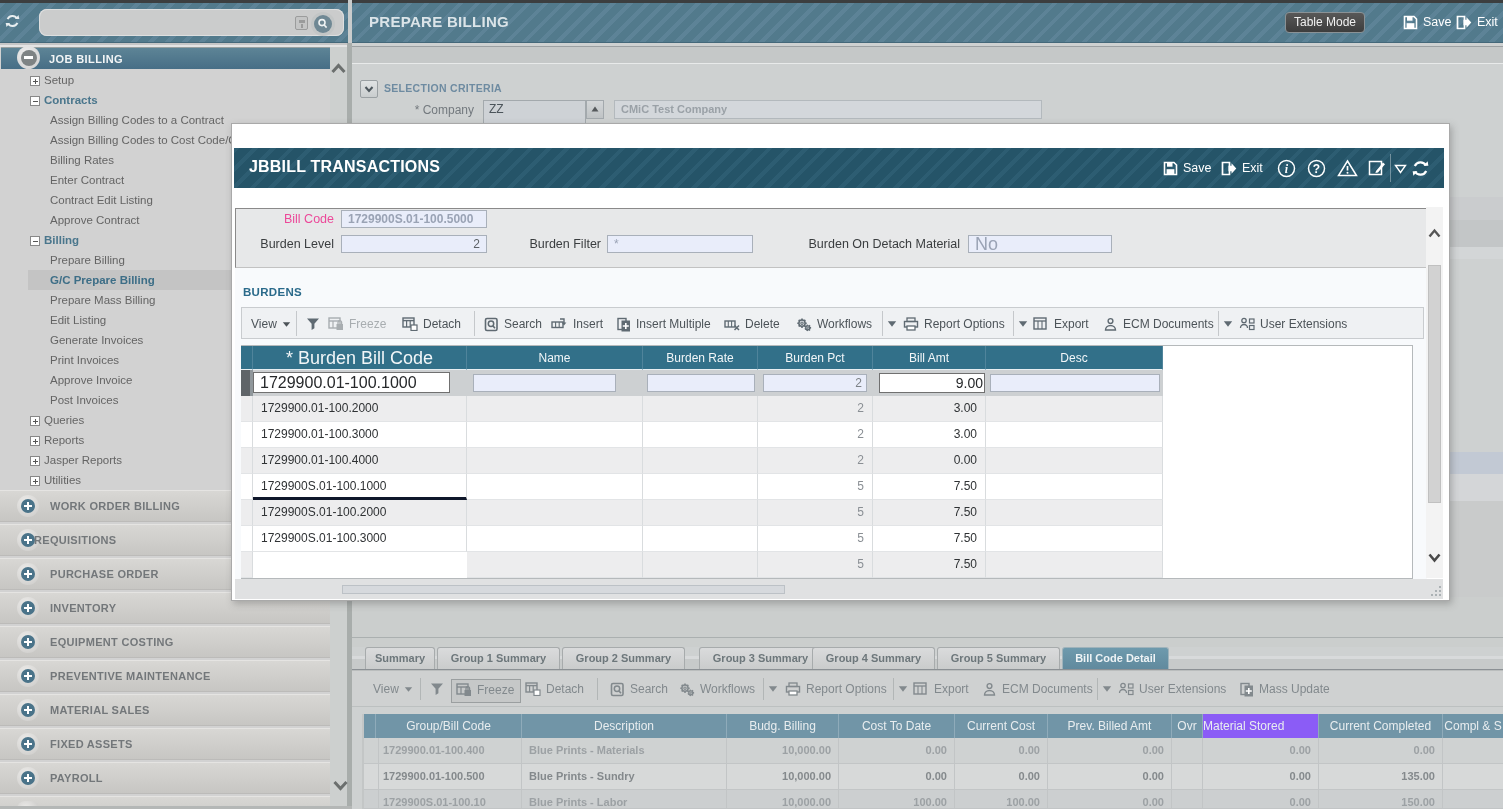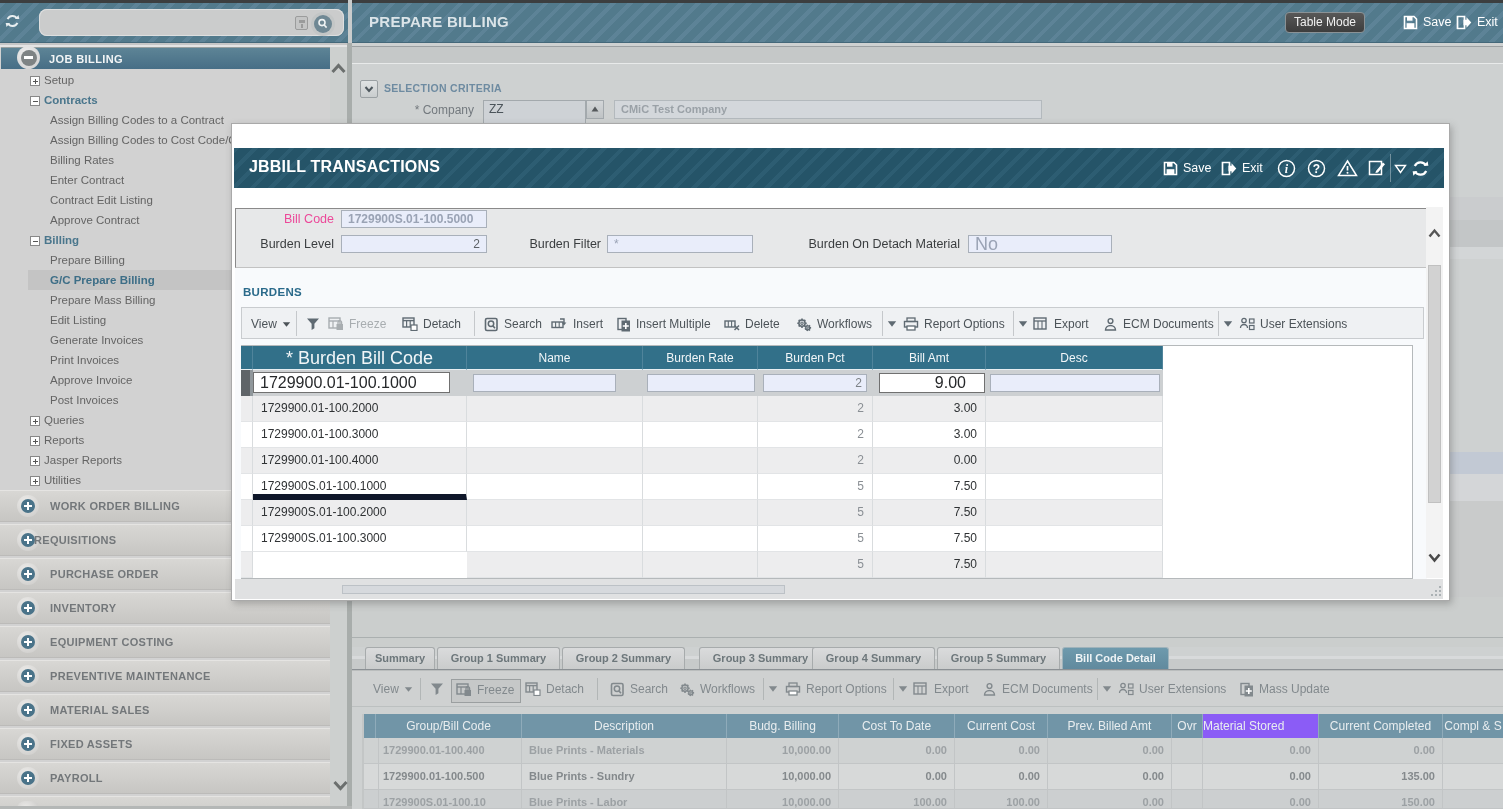--- a/index.html
+++ b/index.html
@@ -620,21 +620,21 @@
 <div class="abs" style="left:526px;top:222px;width:115px;height:24px;background:#327089;color:#f2f6f8;font-size:12px;text-align:center;line-height:24px;border-right:1px solid #50849b;border-bottom:1px solid #e8eef1;overflow:hidden;white-space:nowrap;">Burden Pct</div>
 <div class="abs" style="left:641px;top:222px;width:113px;height:24px;background:#327089;color:#f2f6f8;font-size:12px;text-align:center;line-height:24px;border-right:1px solid #50849b;border-bottom:1px solid #e8eef1;overflow:hidden;white-space:nowrap;">Bill Amt</div>
 <div class="abs" style="left:754px;top:222px;width:177px;height:24px;background:#327089;color:#f2f6f8;font-size:12px;text-align:center;line-height:24px;border-right:1px solid #50849b;border-bottom:1px solid #e8eef1;overflow:hidden;white-space:nowrap;">Desc</div>
 <div class="abs" style="left:9px;top:246px;width:9px;height:26px;background:#5f6468;"></div>
 <div class="abs" style="left:18px;top:246px;width:3px;height:26px;background:#90979b;"></div>
 <div class="abs" style="left:21px;top:246px;width:910px;height:26px;background:#cdd0d2;"></div>
 <div class="abs" style="left:21px;top:248px;width:197px;height:21px;background:#fff;border:1px solid #707070;font-size:16px;color:#26282a;line-height:19px;padding:0 6px;">1729900.01-100.1000</div>
 <div class="abs" style="left:241px;top:250px;width:143px;height:18px;background:#e9edfa;border:1px solid #a9b0ba;"></div>
 <div class="abs" style="left:415px;top:250px;width:108px;height:18px;background:#e9edfa;border:1px solid #a9b0ba;"></div>
 <div class="abs" style="left:531px;top:250px;width:104px;height:18px;background:#e9edfa;border:1px solid #a9b0ba;font-size:12px;color:#7c8186;text-align:right;line-height:16px;padding:0 4px;">2</div>
-<div class="abs" style="left:647px;top:249px;width:106px;height:20px;background:#fff;border:1px solid #707070;font-size:16px;color:#26282a;text-align:right;line-height:18px;padding:0 18px;">9.00</div>
+<div class="abs" style="left:647px;top:249px;width:106px;height:20px;background:#fff;border:1px solid #707070;font-size:14px;color:#26282a;text-align:right;line-height:18px;padding:0 1px;">9.00</div>
 <div class="abs" style="left:758px;top:250px;width:170px;height:18px;background:#e9edfa;border:1px solid #a9b0ba;"></div>
 <div class="abs" style="left:9px;top:272px;width:12px;height:26px;background:#ededee;border-right:1px solid #d9dcde;border-bottom:1px solid #e2e4e6;"></div>
 <div class="abs" style="left:21px;top:272px;width:214px;height:26px;background:#ededee;border-right:1px solid #d9dcde;border-bottom:1px solid #e2e4e6;font-size:12px;color:#2f3234;line-height:25px;padding:0 8px;overflow:hidden;white-space:nowrap;">1729900.01-100.2000</div>
 <div class="abs" style="left:235px;top:272px;width:176px;height:26px;background:#ededee;border-right:1px solid #d9dcde;border-bottom:1px solid #e2e4e6;font-size:12px;color:#2f3234;line-height:25px;padding:0 8px;overflow:hidden;white-space:nowrap;"></div>
 <div class="abs" style="left:411px;top:272px;width:115px;height:26px;background:#ededee;border-right:1px solid #d9dcde;border-bottom:1px solid #e2e4e6;font-size:12px;color:#2f3234;line-height:25px;padding:0 8px;overflow:hidden;white-space:nowrap;"></div>
 <div class="abs" style="left:526px;top:272px;width:115px;height:26px;background:#ededee;border-right:1px solid #d9dcde;border-bottom:1px solid #e2e4e6;font-size:12px;color:#8a8f94;line-height:25px;padding:0 8px;text-align:right;overflow:hidden;white-space:nowrap;">2</div>
 <div class="abs" style="left:641px;top:272px;width:113px;height:26px;background:#ededee;border-right:1px solid #d9dcde;border-bottom:1px solid #e2e4e6;font-size:12px;color:#2f3234;line-height:25px;padding:0 8px;text-align:right;overflow:hidden;white-space:nowrap;">3.00</div>
 <div class="abs" style="left:754px;top:272px;width:177px;height:26px;background:#ededee;border-right:1px solid #d9dcde;border-bottom:1px solid #e2e4e6;font-size:12px;color:#2f3234;line-height:25px;padding:0 8px;overflow:hidden;white-space:nowrap;"></div>
 <div class="abs" style="left:9px;top:298px;width:12px;height:26px;background:#ffffff;border-right:1px solid #d9dcde;border-bottom:1px solid #e2e4e6;"></div>
 <div class="abs" style="left:21px;top:298px;width:214px;height:26px;background:#ffffff;border-right:1px solid #d9dcde;border-bottom:1px solid #e2e4e6;font-size:12px;color:#2f3234;line-height:25px;padding:0 8px;overflow:hidden;white-space:nowrap;">1729900.01-100.3000</div>
@@ -644,21 +644,21 @@
 <div class="abs" style="left:641px;top:298px;width:113px;height:26px;background:#ffffff;border-right:1px solid #d9dcde;border-bottom:1px solid #e2e4e6;font-size:12px;color:#2f3234;line-height:25px;padding:0 8px;text-align:right;overflow:hidden;white-space:nowrap;">3.00</div>
 <div class="abs" style="left:754px;top:298px;width:177px;height:26px;background:#ffffff;border-right:1px solid #d9dcde;border-bottom:1px solid #e2e4e6;font-size:12px;color:#2f3234;line-height:25px;padding:0 8px;overflow:hidden;white-space:nowrap;"></div>
 <div class="abs" style="left:9px;top:324px;width:12px;height:26px;background:#ededee;border-right:1px solid #d9dcde;border-bottom:1px solid #e2e4e6;"></div>
 <div class="abs" style="left:21px;top:324px;width:214px;height:26px;background:#ededee;border-right:1px solid #d9dcde;border-bottom:1px solid #e2e4e6;font-size:12px;color:#2f3234;line-height:25px;padding:0 8px;overflow:hidden;white-space:nowrap;">1729900.01-100.4000</div>
 <div class="abs" style="left:235px;top:324px;width:176px;height:26px;background:#ededee;border-right:1px solid #d9dcde;border-bottom:1px solid #e2e4e6;font-size:12px;color:#2f3234;line-height:25px;padding:0 8px;overflow:hidden;white-space:nowrap;"></div>
 <div class="abs" style="left:411px;top:324px;width:115px;height:26px;background:#ededee;border-right:1px solid #d9dcde;border-bottom:1px solid #e2e4e6;font-size:12px;color:#2f3234;line-height:25px;padding:0 8px;overflow:hidden;white-space:nowrap;"></div>
 <div class="abs" style="left:526px;top:324px;width:115px;height:26px;background:#ededee;border-right:1px solid #d9dcde;border-bottom:1px solid #e2e4e6;font-size:12px;color:#8a8f94;line-height:25px;padding:0 8px;text-align:right;overflow:hidden;white-space:nowrap;">2</div>
 <div class="abs" style="left:641px;top:324px;width:113px;height:26px;background:#ededee;border-right:1px solid #d9dcde;border-bottom:1px solid #e2e4e6;font-size:12px;color:#2f3234;line-height:25px;padding:0 8px;text-align:right;overflow:hidden;white-space:nowrap;">0.00</div>
 <div class="abs" style="left:754px;top:324px;width:177px;height:26px;background:#ededee;border-right:1px solid #d9dcde;border-bottom:1px solid #e2e4e6;font-size:12px;color:#2f3234;line-height:25px;padding:0 8px;overflow:hidden;white-space:nowrap;"></div>
 <div class="abs" style="left:9px;top:350px;width:12px;height:26px;background:#ffffff;border-right:1px solid #d9dcde;border-bottom:1px solid #e2e4e6;"></div>
-<div class="abs" style="left:21px;top:350px;width:214px;height:26px;background:#ffffff;border-right:1px solid #d9dcde;border-bottom:6px solid #0f172a;font-size:12px;color:#2f3234;line-height:25px;padding:0 8px;overflow:hidden;white-space:nowrap;">1729900S.01-100.1000</div>
+<div class="abs" style="left:21px;top:350px;width:214px;height:26px;background:#ffffff;border-right:1px solid #d9dcde;border-bottom:3px solid #0f172a;font-size:12px;color:#2f3234;line-height:25px;padding:0 8px;overflow:hidden;white-space:nowrap;">1729900S.01-100.1000</div>
 <div class="abs" style="left:235px;top:350px;width:176px;height:26px;background:#ffffff;border-right:1px solid #d9dcde;border-bottom:1px solid #e2e4e6;font-size:12px;color:#2f3234;line-height:25px;padding:0 8px;overflow:hidden;white-space:nowrap;"></div>
 <div class="abs" style="left:411px;top:350px;width:115px;height:26px;background:#ffffff;border-right:1px solid #d9dcde;border-bottom:1px solid #e2e4e6;font-size:12px;color:#2f3234;line-height:25px;padding:0 8px;overflow:hidden;white-space:nowrap;"></div>
 <div class="abs" style="left:526px;top:350px;width:115px;height:26px;background:#ffffff;border-right:1px solid #d9dcde;border-bottom:1px solid #e2e4e6;font-size:12px;color:#8a8f94;line-height:25px;padding:0 8px;text-align:right;overflow:hidden;white-space:nowrap;">5</div>
 <div class="abs" style="left:641px;top:350px;width:113px;height:26px;background:#ffffff;border-right:1px solid #d9dcde;border-bottom:1px solid #e2e4e6;font-size:12px;color:#2f3234;line-height:25px;padding:0 8px;text-align:right;overflow:hidden;white-space:nowrap;">7.50</div>
 <div class="abs" style="left:754px;top:350px;width:177px;height:26px;background:#ffffff;border-right:1px solid #d9dcde;border-bottom:1px solid #e2e4e6;font-size:12px;color:#2f3234;line-height:25px;padding:0 8px;overflow:hidden;white-space:nowrap;"></div>
 <div class="abs" style="left:9px;top:376px;width:12px;height:26px;background:#ededee;border-right:1px solid #d9dcde;border-bottom:1px solid #e2e4e6;"></div>
 <div class="abs" style="left:21px;top:376px;width:214px;height:26px;background:#ededee;border-right:1px solid #d9dcde;border-bottom:1px solid #e2e4e6;font-size:12px;color:#2f3234;line-height:25px;padding:0 8px;overflow:hidden;white-space:nowrap;">1729900S.01-100.2000</div>
 <div class="abs" style="left:235px;top:376px;width:176px;height:26px;background:#ededee;border-right:1px solid #d9dcde;border-bottom:1px solid #e2e4e6;font-size:12px;color:#2f3234;line-height:25px;padding:0 8px;overflow:hidden;white-space:nowrap;"></div>
 <div class="abs" style="left:411px;top:376px;width:115px;height:26px;background:#ededee;border-right:1px solid #d9dcde;border-bottom:1px solid #e2e4e6;font-size:12px;color:#2f3234;line-height:25px;padding:0 8px;overflow:hidden;white-space:nowrap;"></div>
 <div class="abs" style="left:526px;top:376px;width:115px;height:26px;background:#ededee;border-right:1px solid #d9dcde;border-bottom:1px solid #e2e4e6;font-size:12px;color:#8a8f94;line-height:25px;padding:0 8px;text-align:right;overflow:hidden;white-space:nowrap;">5</div>

